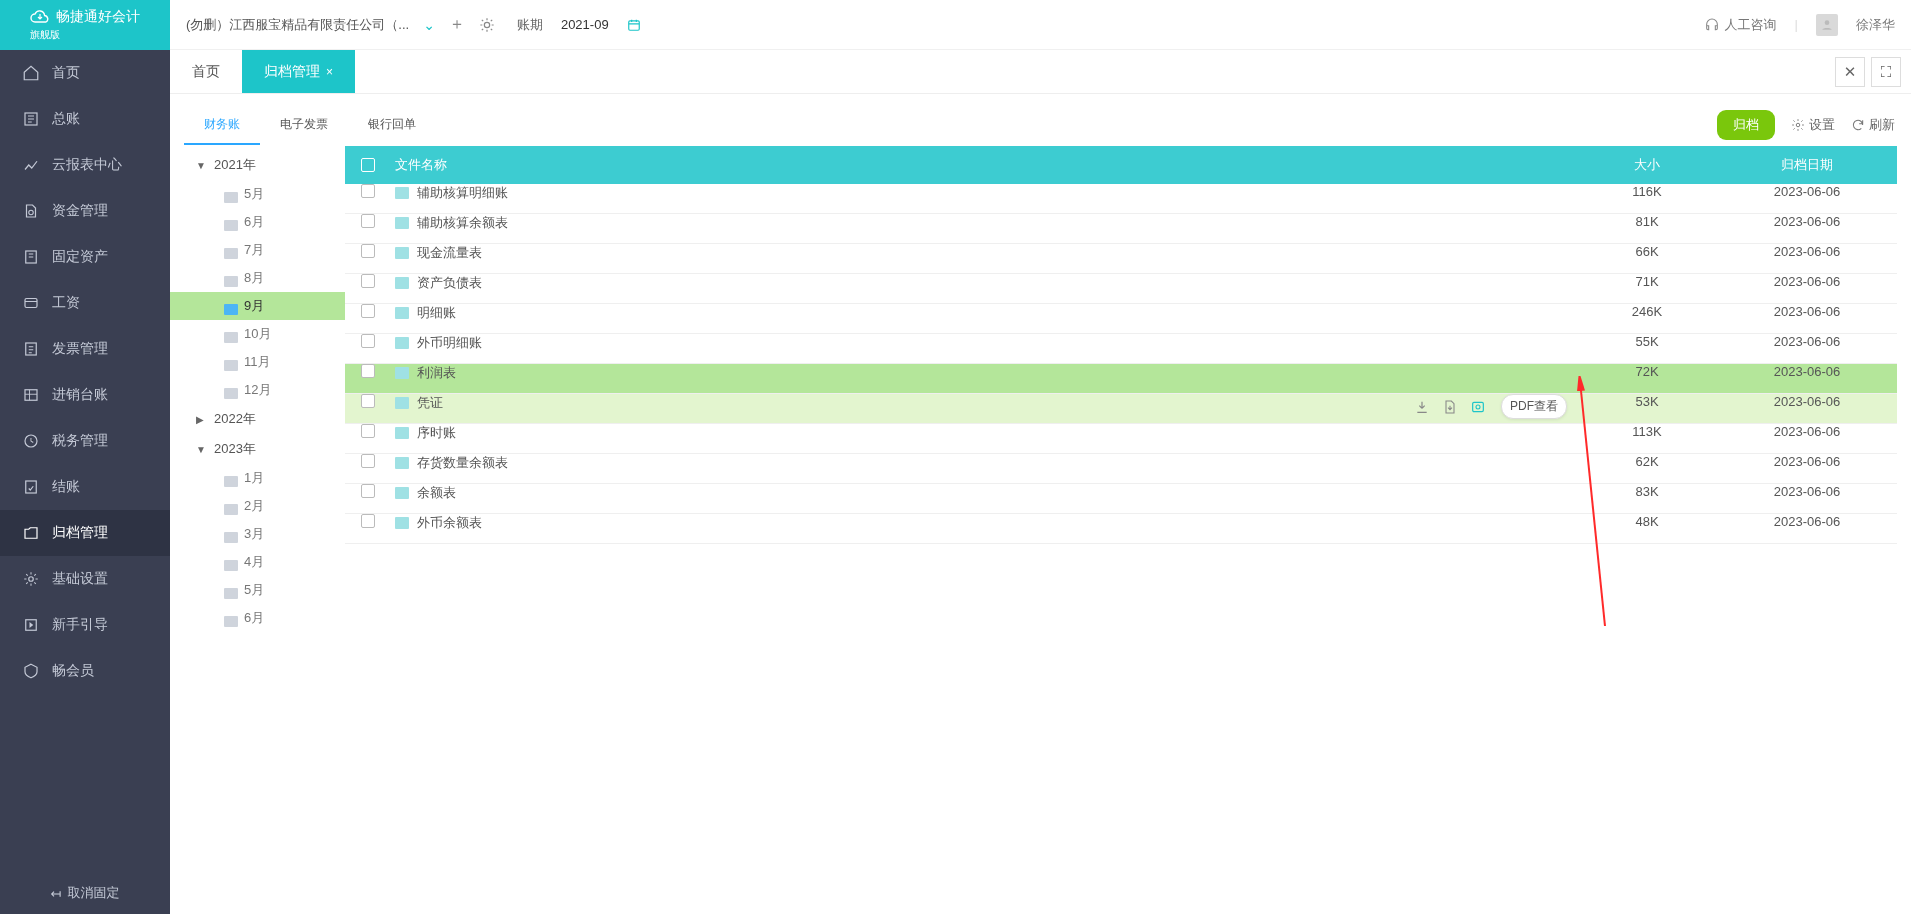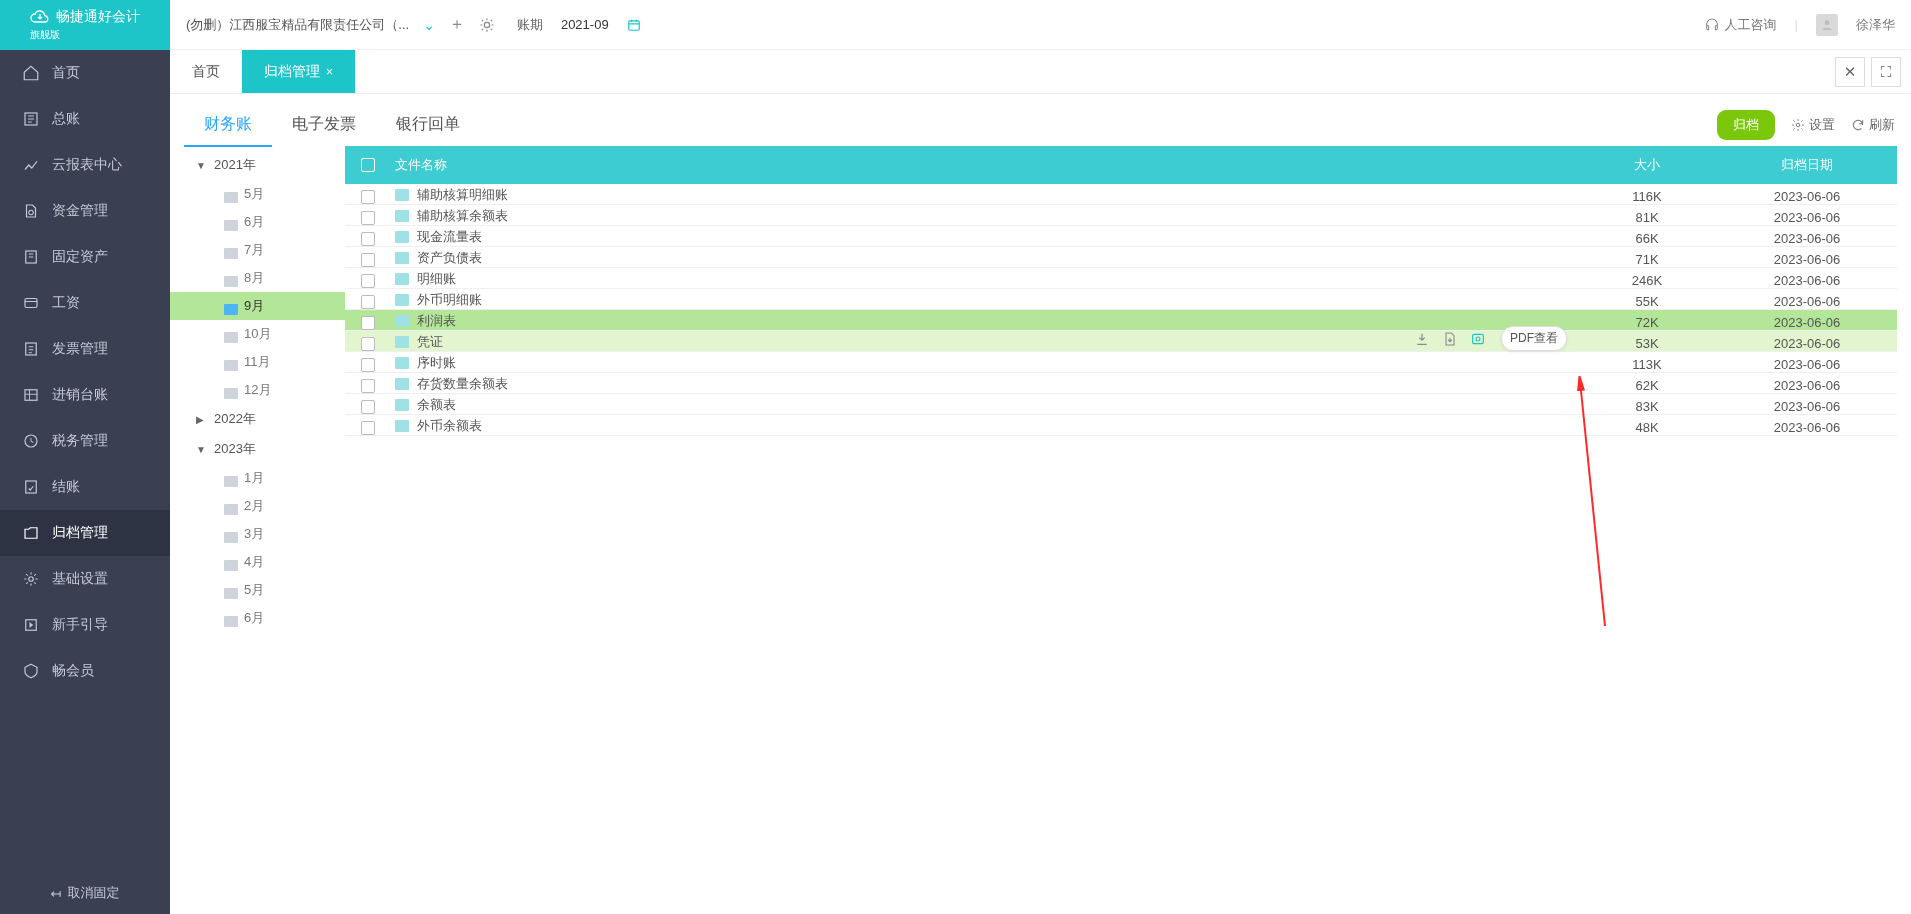--- a/index.html
+++ b/index.html
@@ -34,21 +34,21 @@
 .pagetabs { height: 44px; border-bottom: 1px solid #eee; display: flex; align-items: stretch; }
 .ptab { padding: 0 22px; display: flex; align-items: center; gap: 6px; font-size: 14px; color: #555; cursor: pointer; }
 .ptab.active { background: #1dc5c9; color: #fff; }
 .ptab .close { font-size: 12px; }
 .pagetabs-right { margin-left: auto; display: flex; align-items: center; gap: 6px; padding-right: 10px; }
 .sq-btn { width: 30px; height: 30px; border: 1px solid #ddd; display: flex; align-items: center; justify-content: center; cursor: pointer; color: #666; font-size: 15px; }
 
 
 .content { flex: 1; display: flex; flex-direction: column; padding: 10px 14px 0 0; }
 .subtabs-row { display: flex; align-items: center; height: 42px; padding-left: 14px; }
-.subtab { padding: 10px 20px; font-size: 16px; color: #555; cursor: pointer; border-bottom: 2px solid transparent; }
+.subtab { padding: 10px 20px; font-size: 12px; color: #555; cursor: pointer; border-bottom: 2px solid transparent; }
 .subtab.active { color: #2aa7ff; border-bottom-color: #2aa7ff; }
 .toolbar-right { margin-left: auto; display: flex; align-items: center; gap: 16px; padding-right: 2px; }
 .btn-primary { background: #7ac70c; color: #fff; padding: 6px 16px; border-radius: 9px; font-size: 13px; cursor: pointer; }
 .tool-link { color: #666; font-size: 13px; cursor: pointer; display: inline-flex; align-items: center; gap: 4px; }
 
 
 .bodysplit { flex: 1; display: flex; overflow: hidden; }
 
 
 .tree { width: 175px; padding-top: 4px; font-size: 13px; color: #555; overflow-y: auto; }
@@ -60,21 +60,21 @@
 .folder-ico.open-f { background: #4cb5f5; }
 
 
 .table-wrap { flex: 1; display: flex; flex-direction: column; overflow: hidden; }
 .thead { background: #3dccd1; color: #fff; height: 38px; display: flex; align-items: center; font-size: 13px; }
 .col-check { width: 46px; display: flex; align-items: center; justify-content: center; }
 .col-name { flex: 1; display: flex; align-items: center; padding-left: 4px; gap: 8px; }
 .col-size { width: 140px; text-align: center; }
 .col-date { width: 180px; text-align: center; }
 .tbody { flex: 1; overflow-y: auto; }
-.trow { height: 21px; display: flex; align-items: flex-end; border-bottom: 1px solid #efefef; font-size: 13px; color: #555; position: relative; }
+.trow { height: 30px; display: flex; align-items: flex-start; border-bottom: 1px solid #efefef; font-size: 13px; color: #555; position: relative; }
 .trow .col-name { padding-left: 4px; }
 .trow.sel1 { background: #b4e69a; }
 .trow.sel2 { background: #e3f5cf; }
 .file-ico { width: 14px; height: 12px; background: #9fe1e4; border-radius: 1px; display: inline-block; }
 .chk { width: 14px; height: 14px; border: 1px solid #bbb; border-radius: 2px; background: #fff; display: inline-block; }
 .thead .chk { border-color: #fff; background: transparent; }
 .row-actions { position: absolute; right: 330px; display: flex; align-items: center; gap: 10px; }
 .act-ico { width: 18px; height: 18px; color: #888; display: inline-flex; align-items: center; justify-content: center; cursor: pointer; }
 .act-ico.hl { color: #1dc5c9; }
 .tooltip { background: #fff; border: 1px solid #ddd; padding: 3px 8px; font-size: 12px; color: #555; margin-left: 4px; border-radius: 12px; box-shadow: 0 1px 3px rgba(0,0,0,0.08); }

